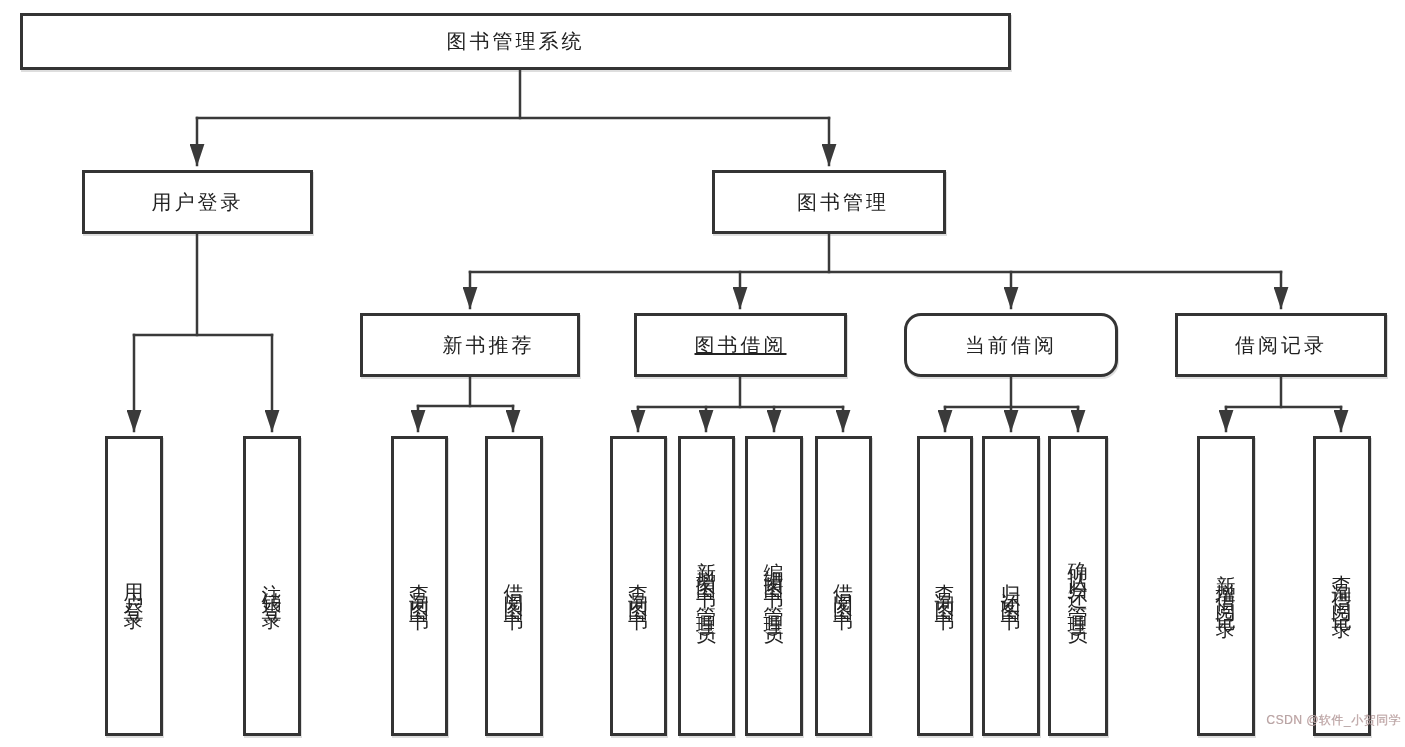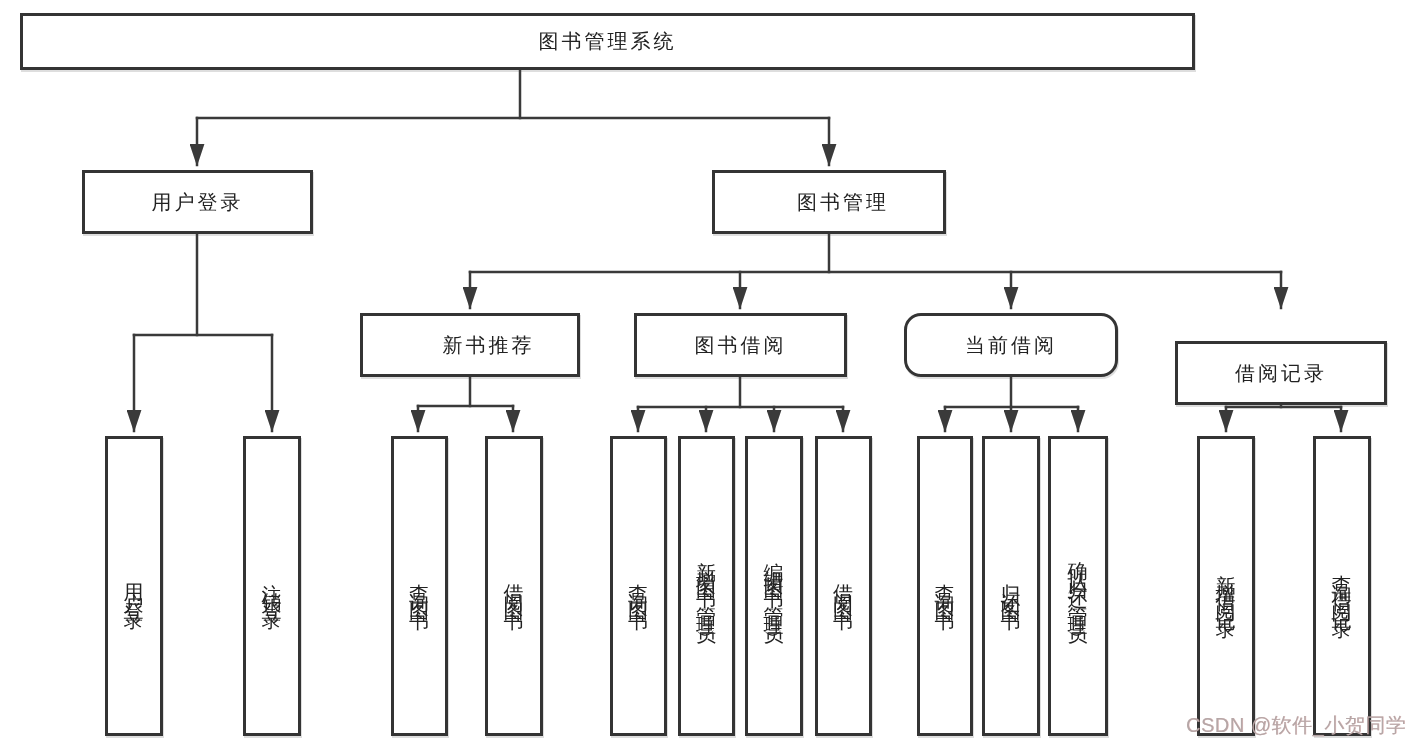--- a/index.html
+++ b/index.html
@@ -48,21 +48,21 @@
     letter-spacing: 9px;
     line-height: 1;
     white-space: nowrap;
   }
   #watermark {
     position: absolute;
     left: 1186px;
     top: 712px;
     width: 215px;
     text-align: right;
-    font-size: 20px;
+    font-size: 12px;
     color: #b5a7a7;
     text-shadow: 0.5px 0 0 rgba(205,120,120,0.45);
     letter-spacing: 0.5px;
     white-space: nowrap;
     z-index: 5;
   }
 </style>
 </head>
 <body>
 
@@ -125,41 +125,41 @@
 
       <g>
         <path d="M1281,376 V407"></path>
         <path d="M1226,407 H1341"></path>
         <path d="M1226,407 V431" marker-end="url(#arrow)"></path>
         <path d="M1341,407 V431" marker-end="url(#arrow)"></path>
       </g>
     </g>
   </svg>
 
-  <div class="node h" style="left:20px; top:13px; width:1175px; height:57px;">
+  <div class="node h" style="left:20px; top:13px; width:991px; height:57px;">
     <span>图书管理系统</span>
   </div>
 
   <div class="node h" style="left:82px; top:170px; width:231px; height:64px;">
     <span>用户登录</span>
   </div>
   <div class="node h" style="left:712px; top:170px; width:234px; height:64px;padding-left:28px;">
     <span>图书管理</span>
   </div>
 
   <div class="node h" style="left:360px; top:313px; width:220px; height:64px;padding-left:37px;">
     <span>新书推荐</span>
   </div>
-  <div class="node h" style="left:634px; top:313px; width:213px; height:64px;">
+  <div class="node h" style="left:634px; top:313px; width:213px; height:64px;text-decoration:underline;">
     <span>图书借阅</span>
   </div>
   <div class="node h" style="left:904px; top:313px; width:214px; height:64px;border-radius:17px;">
     <span>当前借阅</span>
   </div>
-  <div class="node h" style="left:1175px; top:313px; width:212px; height:64px;margin-top:28px;">
+  <div class="node h" style="left:1175px; top:313px; width:212px; height:64px;">
     <span>借阅记录</span>
   </div>
 
   <div class="node v" style="left:105px; top:436px; width:58px; height:300px;">
     <span class="vtext">用户登录</span>
   </div>
   <div class="node v" style="left:243px; top:436px; width:58px; height:300px;">
     <span class="vtext">注销登录</span>
   </div>
 

